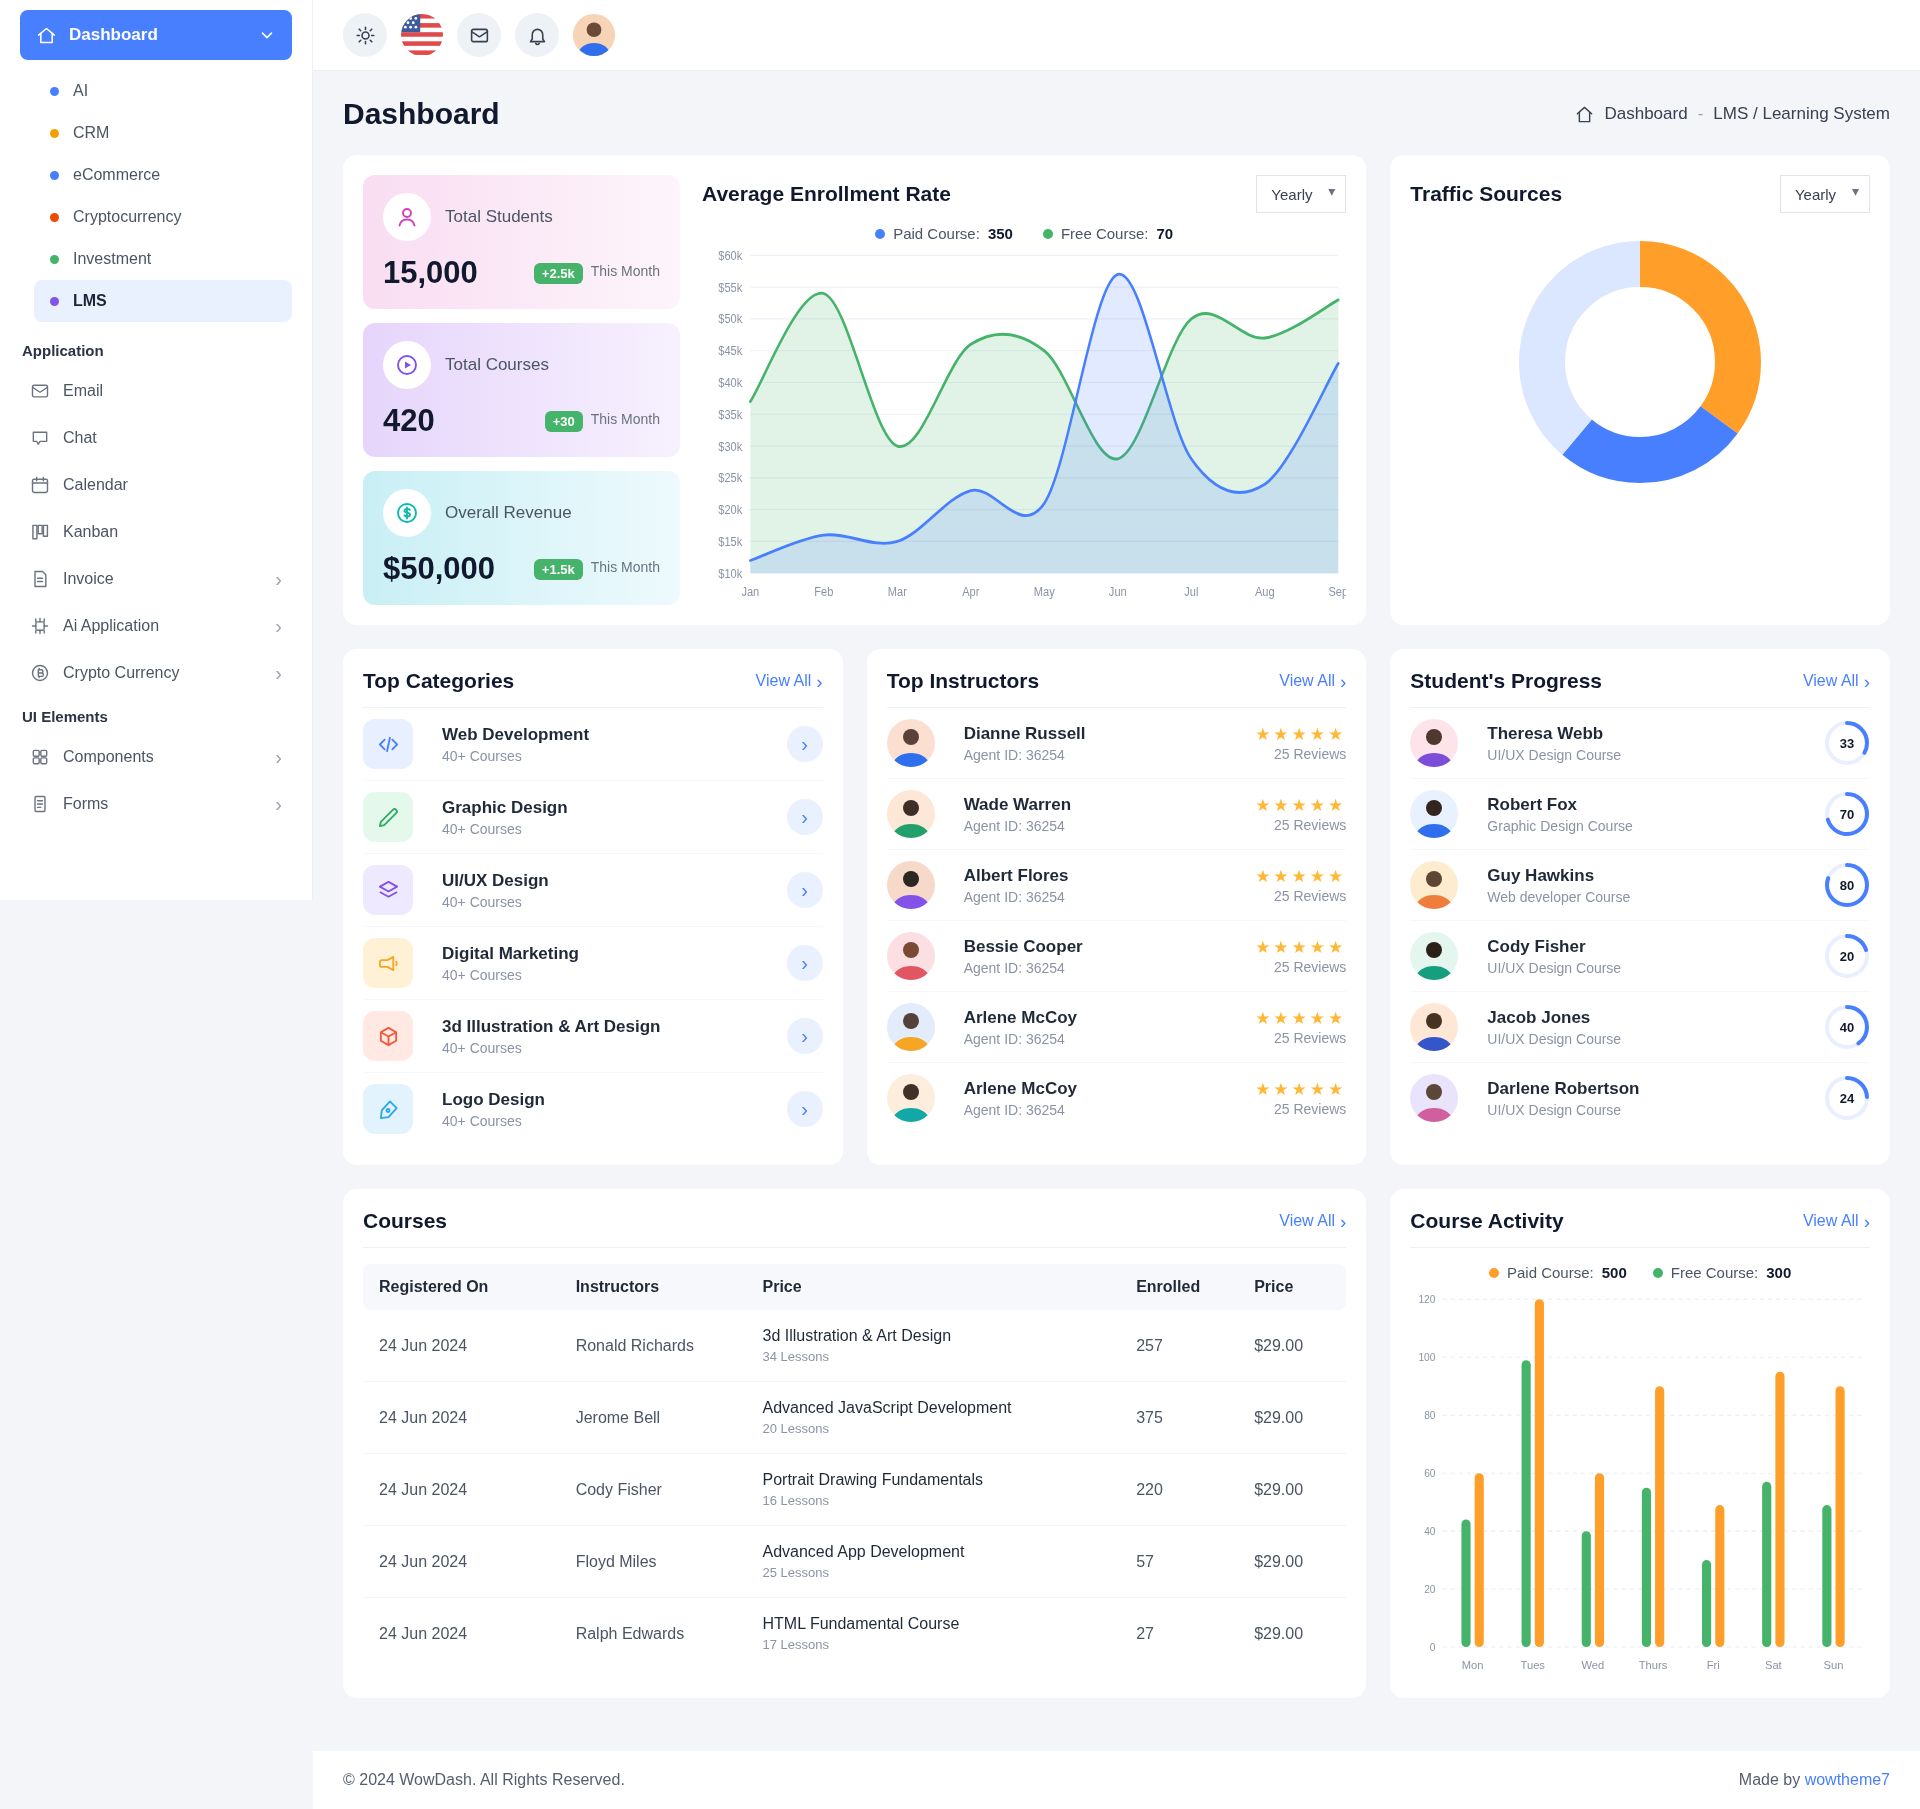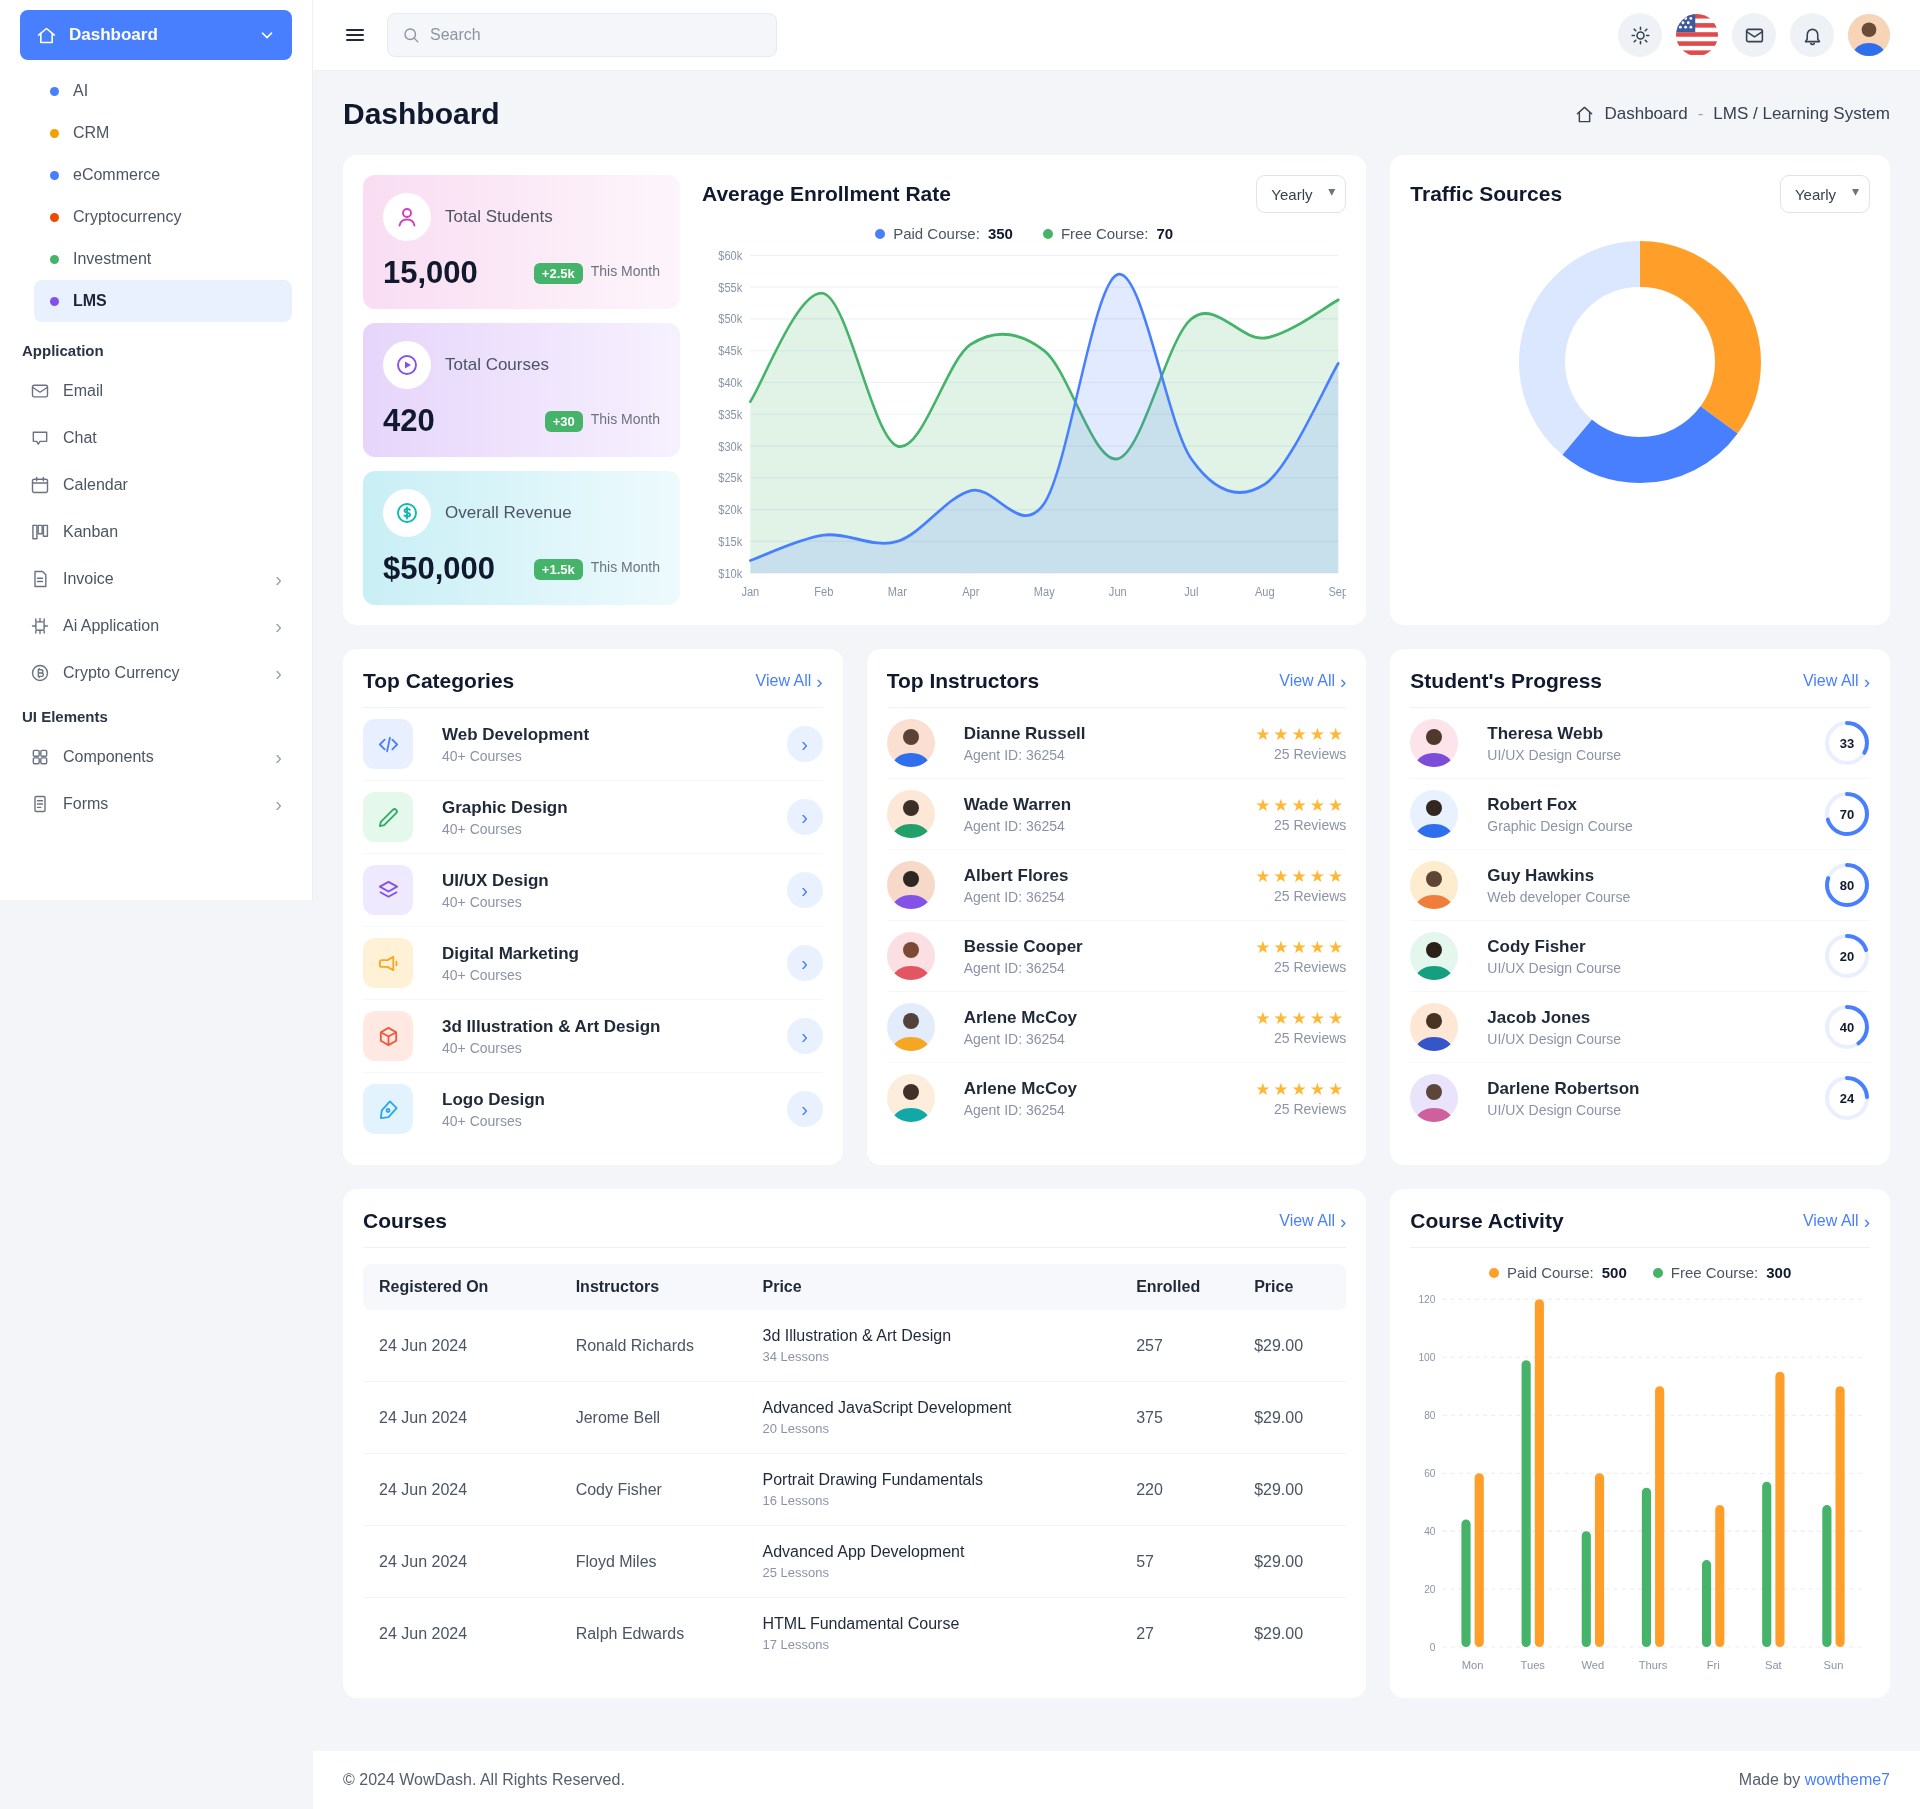--- a/index.html
+++ b/index.html
@@ -77,21 +77,21 @@
   .stat-title{font-size:17px;color:#4b5563}
   .stat-bottom{display:flex;align-items:center;justify-content:space-between;margin-top:14px}
   .stat-value{font-size:31px;font-weight:800;color:#10192d}
   .stat-meta{display:flex;align-items:flex-start;gap:8px;font-size:14px;color:#6b7280}
   .badge{background:#45b369;color:#fff;font-size:13px;font-weight:700;padding:3px 8px;border-radius:6px;font-style:normal}
 
   .enr-col{flex:1;display:flex;flex-direction:column;min-width:0}
   .card-top{display:flex;justify-content:space-between;align-items:center}
   .card-top h2,.card-head h2{font-size:21px;font-weight:700;color:#10192d}
   .sel{position:relative}
-  .sel select{appearance:none;-webkit-appearance:none;border:1px solid #dfe3ea;border-radius:9px;
+  .sel select{appearance:none;-webkit-appearance:none;border:1px solid #dfe3ea;border-radius:0;
               background:#fff;height:38px;padding:0 32px 0 14px;font-size:15px;color:#374151;cursor:pointer;
               font-family:"Liberation Sans",sans-serif}
   .sel::after{content:"▾";position:absolute;right:11px;top:8px;color:#6b7280;pointer-events:none;font-size:14px}
   .enr-legend{display:flex;justify-content:center;gap:30px;margin:12px 0 2px;font-size:15px;color:#4b5563;align-items:center}
   .lg{display:flex;align-items:center;gap:8px}
   .lg b{color:#10192d}
   .dot{width:10px;height:10px;border-radius:50%;display:inline-block}
   .dot-blue{background:#487fff}.dot-green{background:#45b369}.dot-orange{background:#ff9f29}
   .enr-chart{flex:1;min-height:305px}
 
@@ -296,34 +296,20 @@
   </div>
   <div class="nav-item">
     
     
     
   </div>
 </aside>
 
 <div class="main">
   <div class="topbar">
-    <div class="tb-left">
-      <button class="burger">
-        <svg viewBox="0 0 24 24" fill="none" stroke="currentColor" stroke-width="2" stroke-linecap="round">
-            <path d="M4 7h16M4 12h16M4 17h16"></path>
-          </svg>
-      </button>
-      <label class="search">
-        <svg viewBox="0 0 24 24" fill="none" stroke="currentColor" stroke-width="1.8" stroke-linecap="round">
-            <circle cx="11" cy="11" r="7"></circle>
-            <path d="M16.5 16.5L21 21"></path>
-          </svg>
-        <input type="text" placeholder="Search" style="">
-      </label>
-    </div>
     <div class="tb-right">
       <button class="icon-btn">
         <svg viewBox="0 0 24 24" fill="none" stroke="currentColor" stroke-width="1.8" stroke-linecap="round">
             <circle cx="12" cy="12" r="4"></circle>
             <path d="M12 2.5v2.5M12 19v2.5M2.5 12H5M19 12h2.5M4.8 4.8l1.8 1.8M17.4 17.4l1.8 1.8M19.2 4.8l-1.8 1.8M4.8 19.2l1.8-1.8"></path>
           </svg>
       </button>
       <button class="flag-btn">
         <svg viewBox="0 0 24 24">
             <rect width="24" height="24" fill="#fff"></rect>

